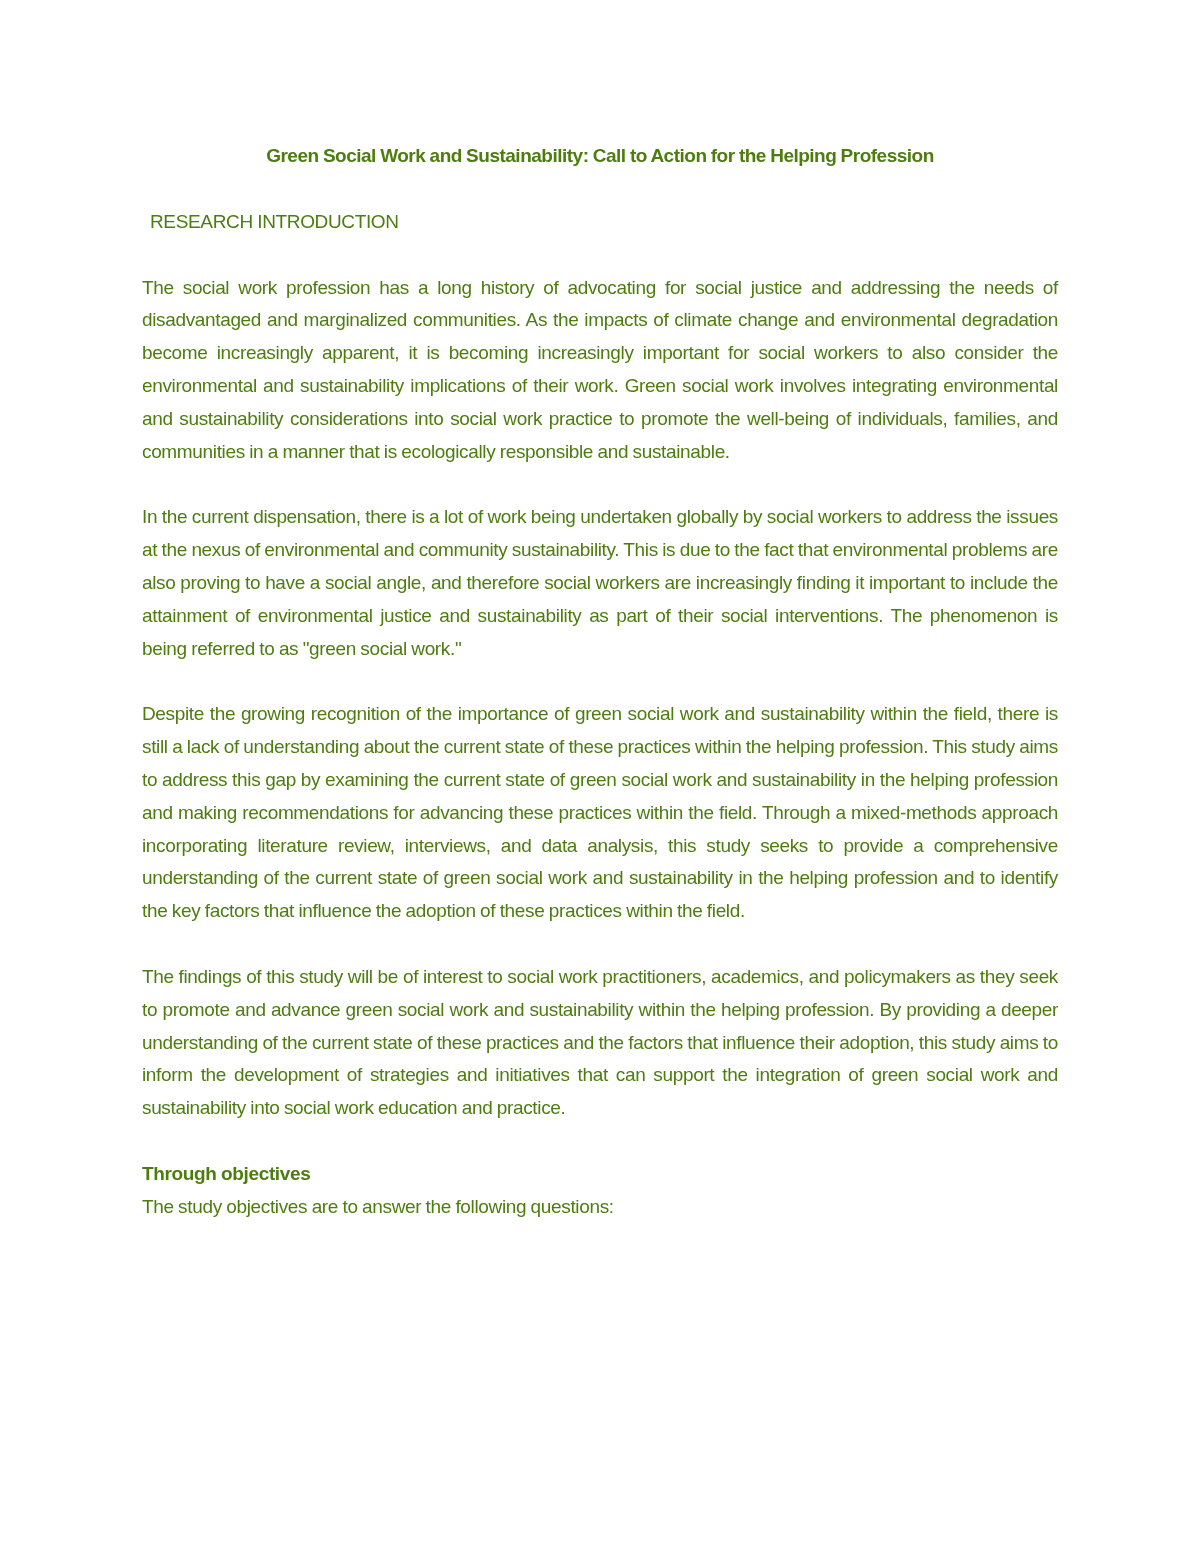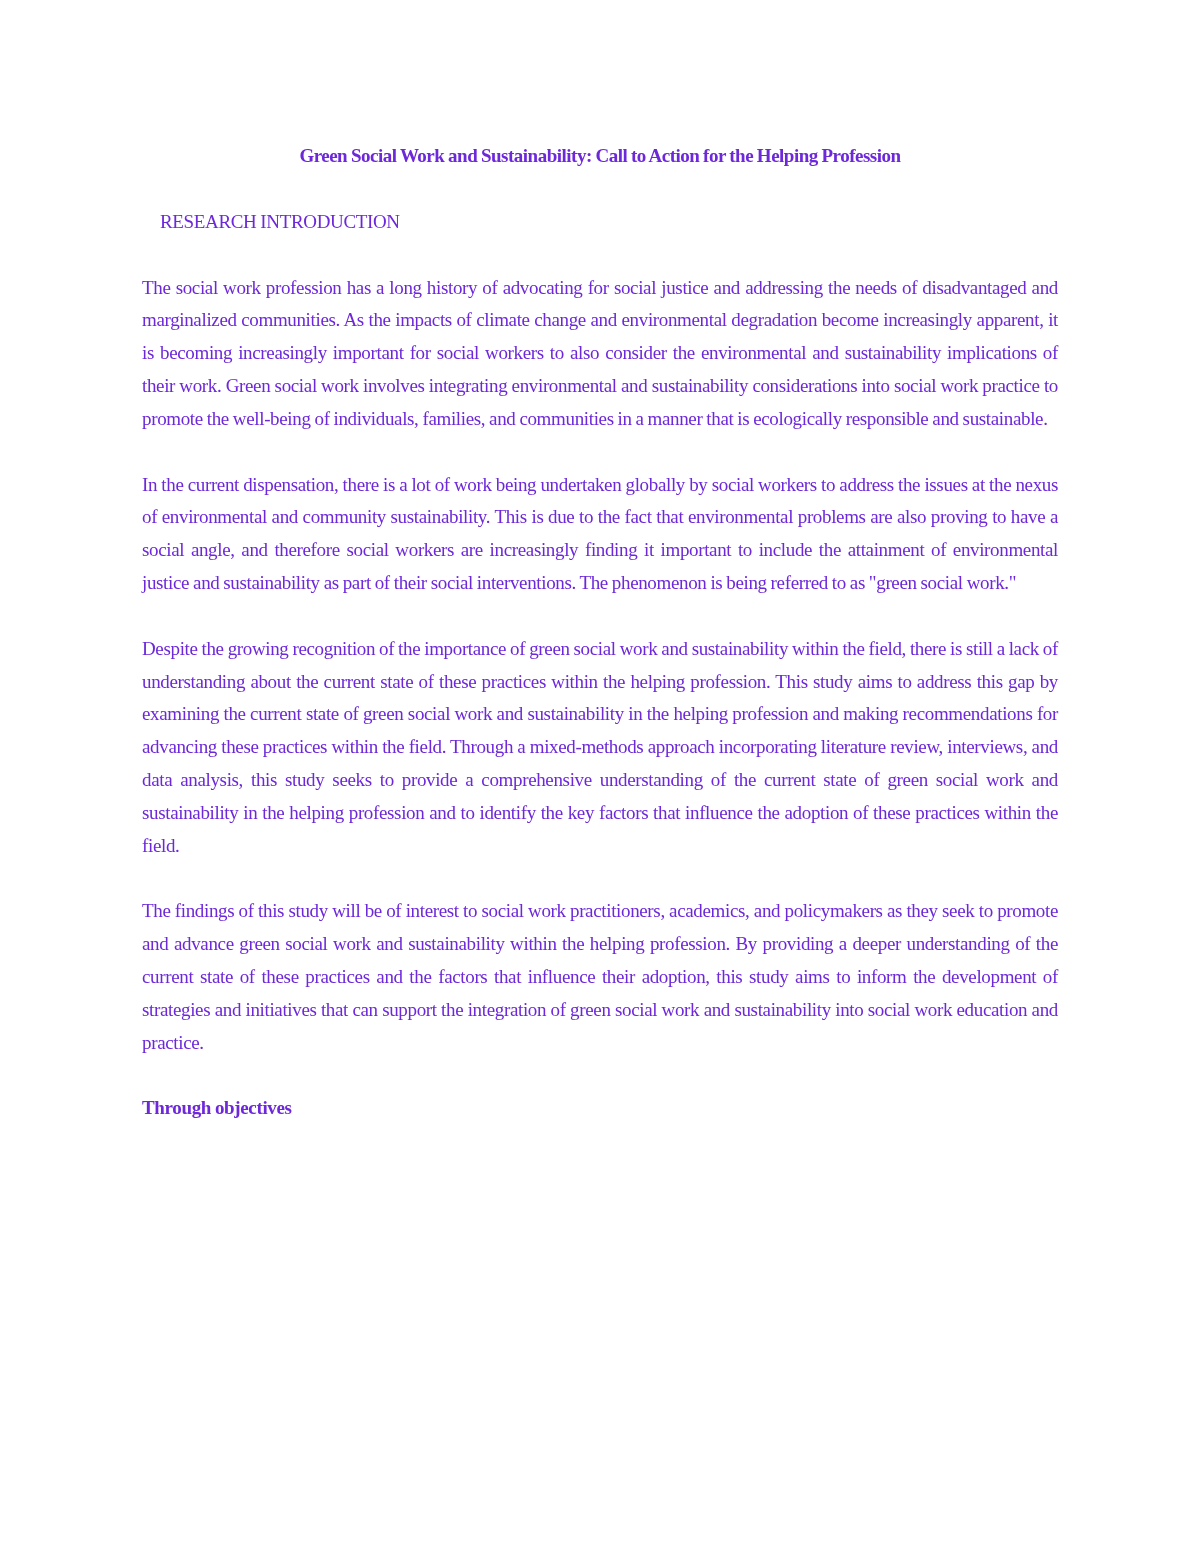--- a/index.html
+++ b/index.html
@@ -1,35 +1,36 @@
 <!DOCTYPE html>
 <html><head>
 <meta charset="utf-8">
 <style>
   html, body { margin: 0; padding: 0; background: #ffffff; }
   body { width: 1200px; height: 1553px; position: relative; overflow: hidden; }
   .page {
     position: absolute; left: 142px; top: 140px; width: 916px;
-    font-family: Liberation Serif, serif;
-    color: #6d28d9;
+    font-family: Liberation Sans, sans-serif;
+    color: #4d7c0f;
     font-size: 19px;
     line-height: 32.8px;
     letter-spacing: -0.35px;
     word-spacing: -0.5px;
   }
   .title { text-align: center; font-weight: bold; margin: 0; letter-spacing: -0.5px; }
-  .section-heading { margin: 33px 0 0 18px; font-weight: normal; }
+  .section-heading { margin: 33px 0 0 8px; font-weight: normal; }
   .para { margin: 33px 0 0 0; text-align: justify; text-align-last: left; }
   .sub-heading { margin: 33px 0 0 0; font-weight: bold; }
   .lead { margin: 0; }
 </style>
 </head>
 <body>
 
 <div class="page">
   <p class="title">Green Social Work and Sustainability: Call to Action for the Helping Profession</p>
   <p class="section-heading">RESEARCH INTRODUCTION</p>
   <p class="para">The social work profession has a long history of advocating for social justice and addressing the needs of disadvantaged and marginalized communities. As the impacts of climate change and environmental degradation become increasingly apparent, it is becoming increasingly important for social workers to also consider the environmental and sustainability implications of their work. Green social work involves integrating environmental and sustainability considerations into social work practice to promote the well-being of individuals, families, and communities in a manner that is ecologically responsible and sustainable.</p>
   <p class="para">In the current dispensation, there is a lot of work being undertaken globally by social workers to address the issues at the nexus of environmental and community sustainability. This is due to the fact that environmental problems are also proving to have a social angle, and therefore social workers are increasingly finding it important to include the attainment of environmental justice and sustainability as part of their social interventions. The phenomenon is being referred to as "green social work."</p>
   <p class="para">Despite the growing recognition of the importance of green social work and sustainability within the field, there is still a lack of understanding about the current state of these practices within the helping profession. This study aims to address this gap by examining the current state of green social work and sustainability in the helping profession and making recommendations for advancing these practices within the field. Through a mixed-methods approach incorporating literature review, interviews, and data analysis, this study seeks to provide a comprehensive understanding of the current state of green social work and sustainability in the helping profession and to identify the key factors that influence the adoption of these practices within the field.</p>
   <p class="para">The findings of this study will be of interest to social work practitioners, academics, and policymakers as they seek to promote and advance green social work and sustainability within the helping profession. By providing a deeper understanding of the current state of these practices and the factors that influence their adoption, this study aims to inform the development of strategies and initiatives that can support the integration of green social work and sustainability into social work education and practice.</p>
   <p class="sub-heading">Through objectives</p>
+  <p class="lead">The study objectives are to answer the following questions:</p>
 </div>
 
 </body></html>

